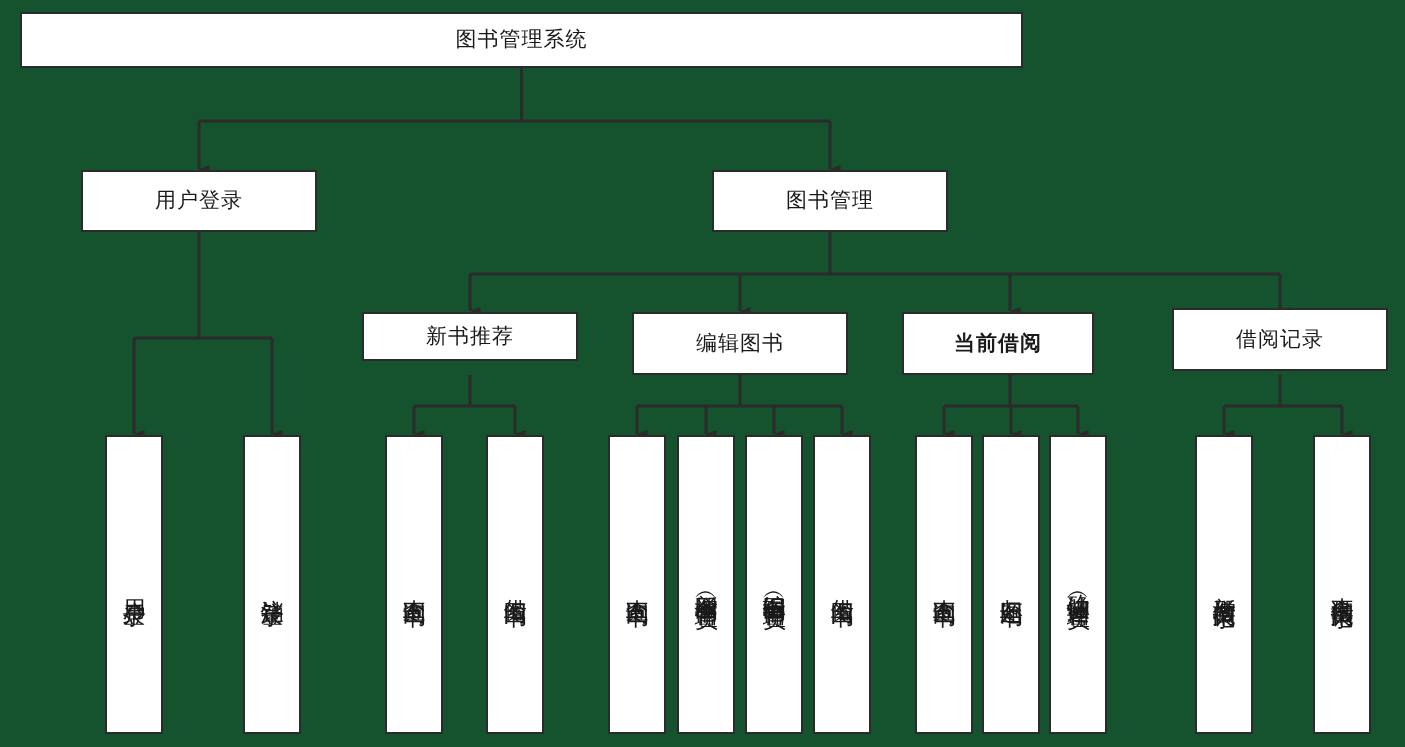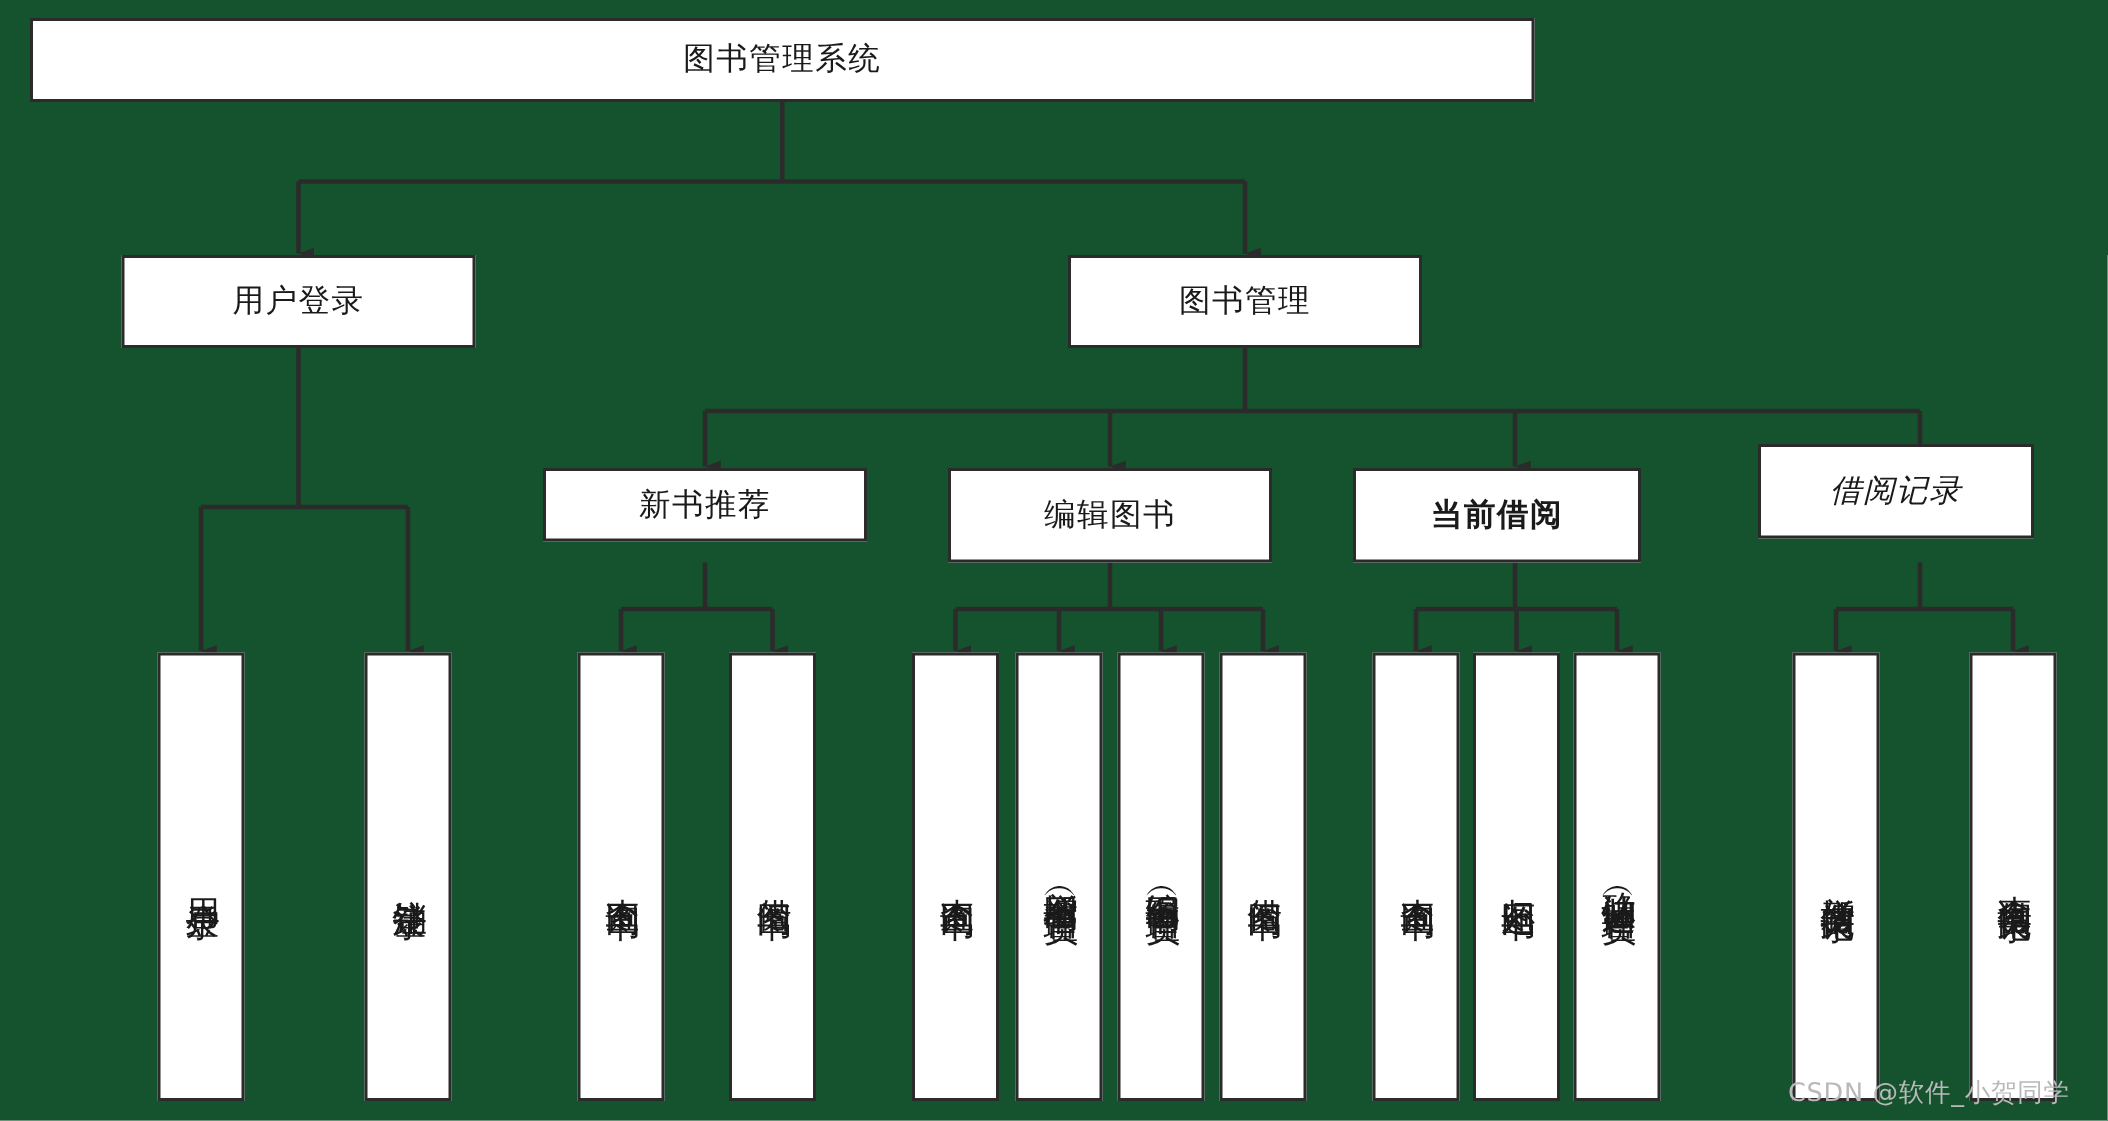--- a/index.html
+++ b/index.html
@@ -123,21 +123,21 @@
       </div>
       <div class="node node-h" style="left: 362px; top: 312px; width: 216px; height: 49px; border-color: rgb(43, 43, 43); background: rgb(255, 255, 255); color: rgb(26, 26, 26);">
         <span class="label">新书推荐</span>
       </div>
       <div class="node node-h" style="left: 632px; top: 312px; width: 216px; height: 63px; border-color: rgb(43, 43, 43); background: rgb(255, 255, 255); color: rgb(26, 26, 26);">
         <span class="label">编辑图书</span>
       </div>
       <div class="node node-h" style="left: 902px; top: 312px; width: 192px; height: 63px; border-color: rgb(43, 43, 43); background: rgb(255, 255, 255); color: rgb(26, 26, 26); font-weight: bold;">
         <span class="label">当前借阅</span>
       </div>
-      <div class="node node-h" style="left: 1172px; top: 296px; width: 184px; height: 63px; border-color: rgb(43, 43, 43); background: rgb(255, 255, 255); color: rgb(26, 26, 26); font-style: italic;">
+      <div class="node node-h" style="left: 1172px; top: 308px; width: 216px; height: 63px; border-color: rgb(43, 43, 43); background: rgb(255, 255, 255); color: rgb(26, 26, 26);">
         <span class="label">借阅记录</span>
       </div>
       <div class="node node-v" style="left: 105px; top: 435px; width: 58px; height: 299px; border-color: rgb(43, 43, 43); background: rgb(255, 255, 255); color: rgb(26, 26, 26);">
         <span class="label">用户登录</span>
       </div>
       <div class="node node-v" style="left: 243px; top: 435px; width: 58px; height: 299px; border-color: rgb(43, 43, 43); background: rgb(255, 255, 255); color: rgb(26, 26, 26);">
         <span class="label">注销登录</span>
       </div>
       <div class="node node-v" style="left: 385px; top: 435px; width: 58px; height: 299px; border-color: rgb(43, 43, 43); background: rgb(255, 255, 255); color: rgb(26, 26, 26);">
         <span class="label">查询图书</span>
@@ -167,15 +167,14 @@
         <span class="label">确认归还（管理员）</span>
       </div>
       <div class="node node-v" style="left: 1195px; top: 435px; width: 58px; height: 299px; border-color: rgb(43, 43, 43); background: rgb(255, 255, 255); color: rgb(26, 26, 26);">
         <span class="label">新增借阅记录</span>
       </div>
       <div class="node node-v" style="left: 1313px; top: 435px; width: 58px; height: 299px; border-color: rgb(43, 43, 43); background: rgb(255, 255, 255); color: rgb(26, 26, 26);">
         <span class="label">查询借阅记录</span>
       </div>
     </div>
 
-  <div class="watermark" style="left: 1192px; top: 717px; color: rgb(185, 185, 185);">CSDN @软件_小贺同学</div>
 
 </div>
 
 </body></html>

